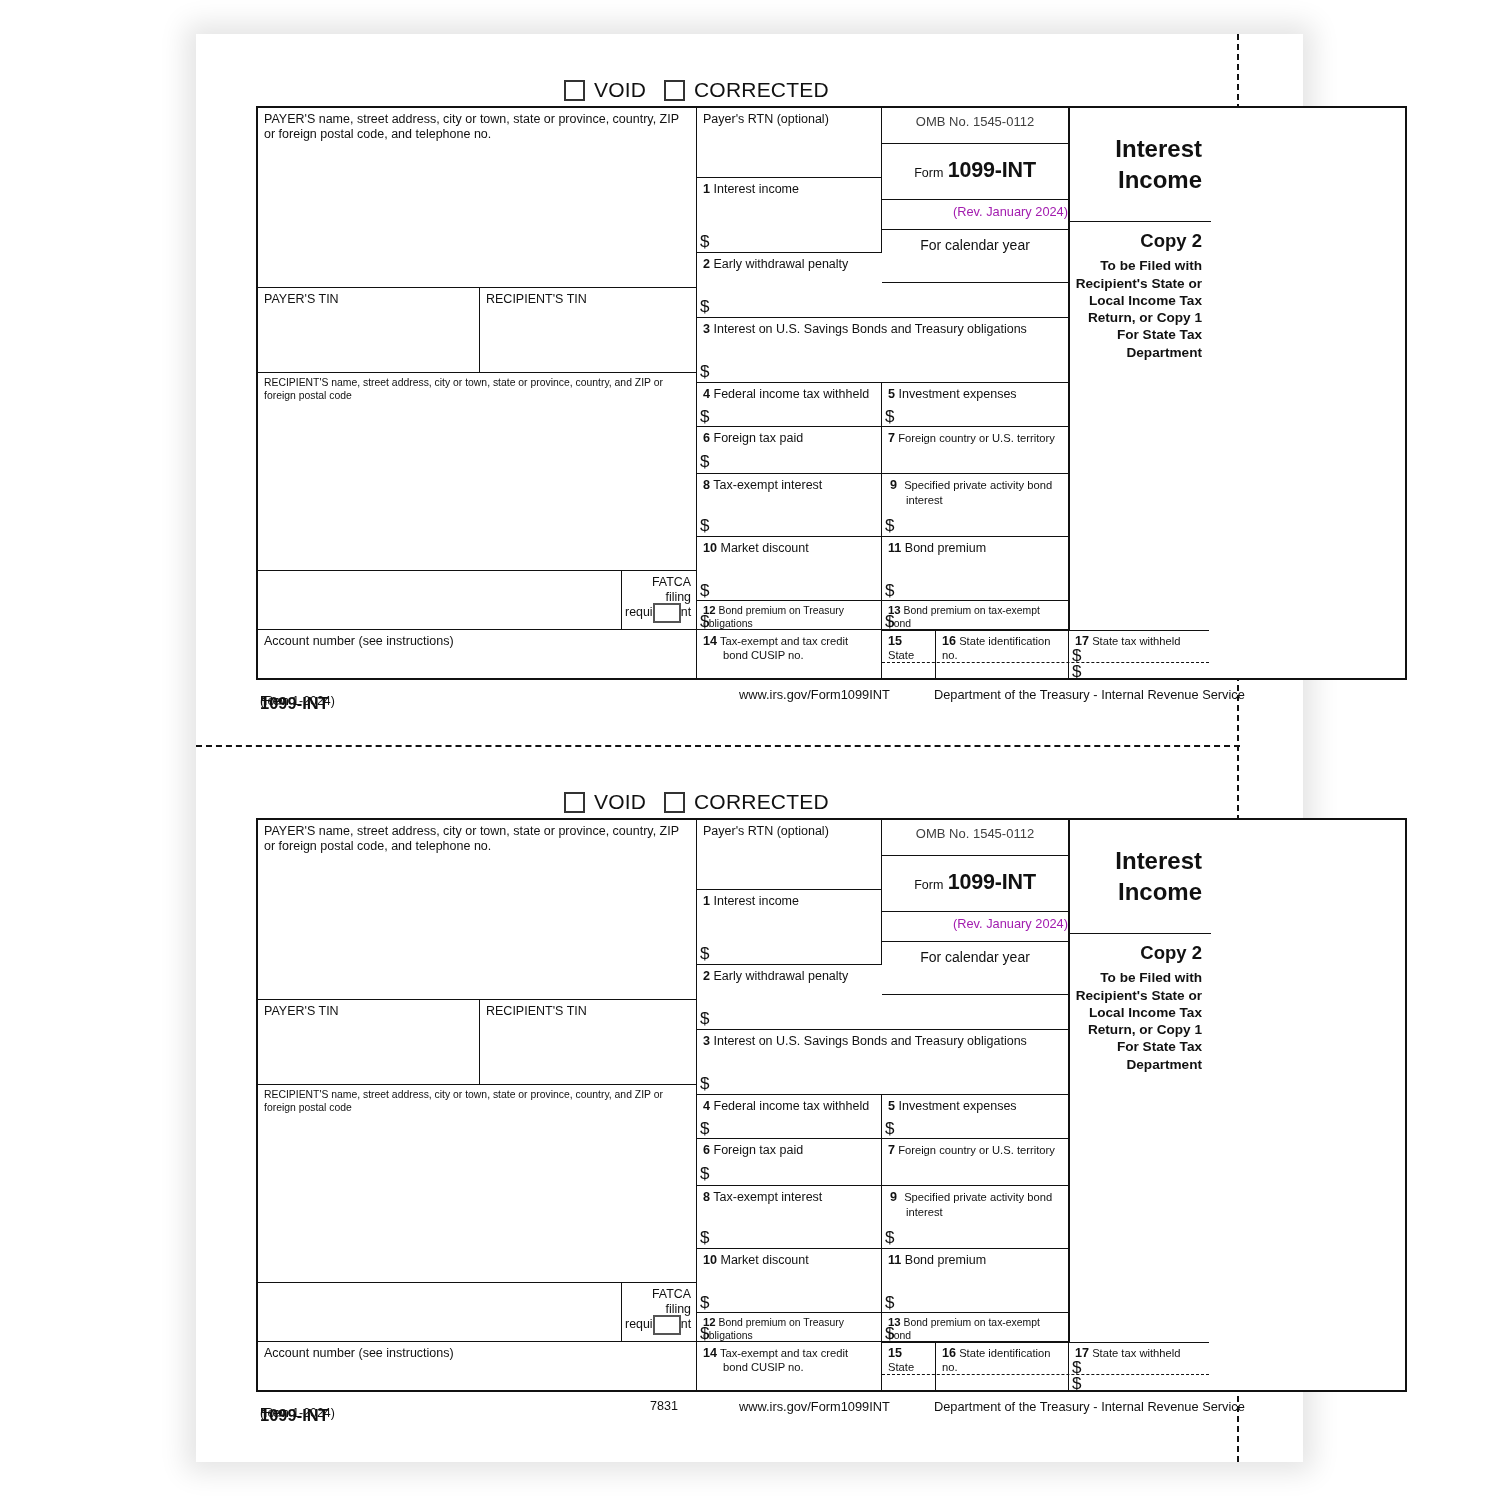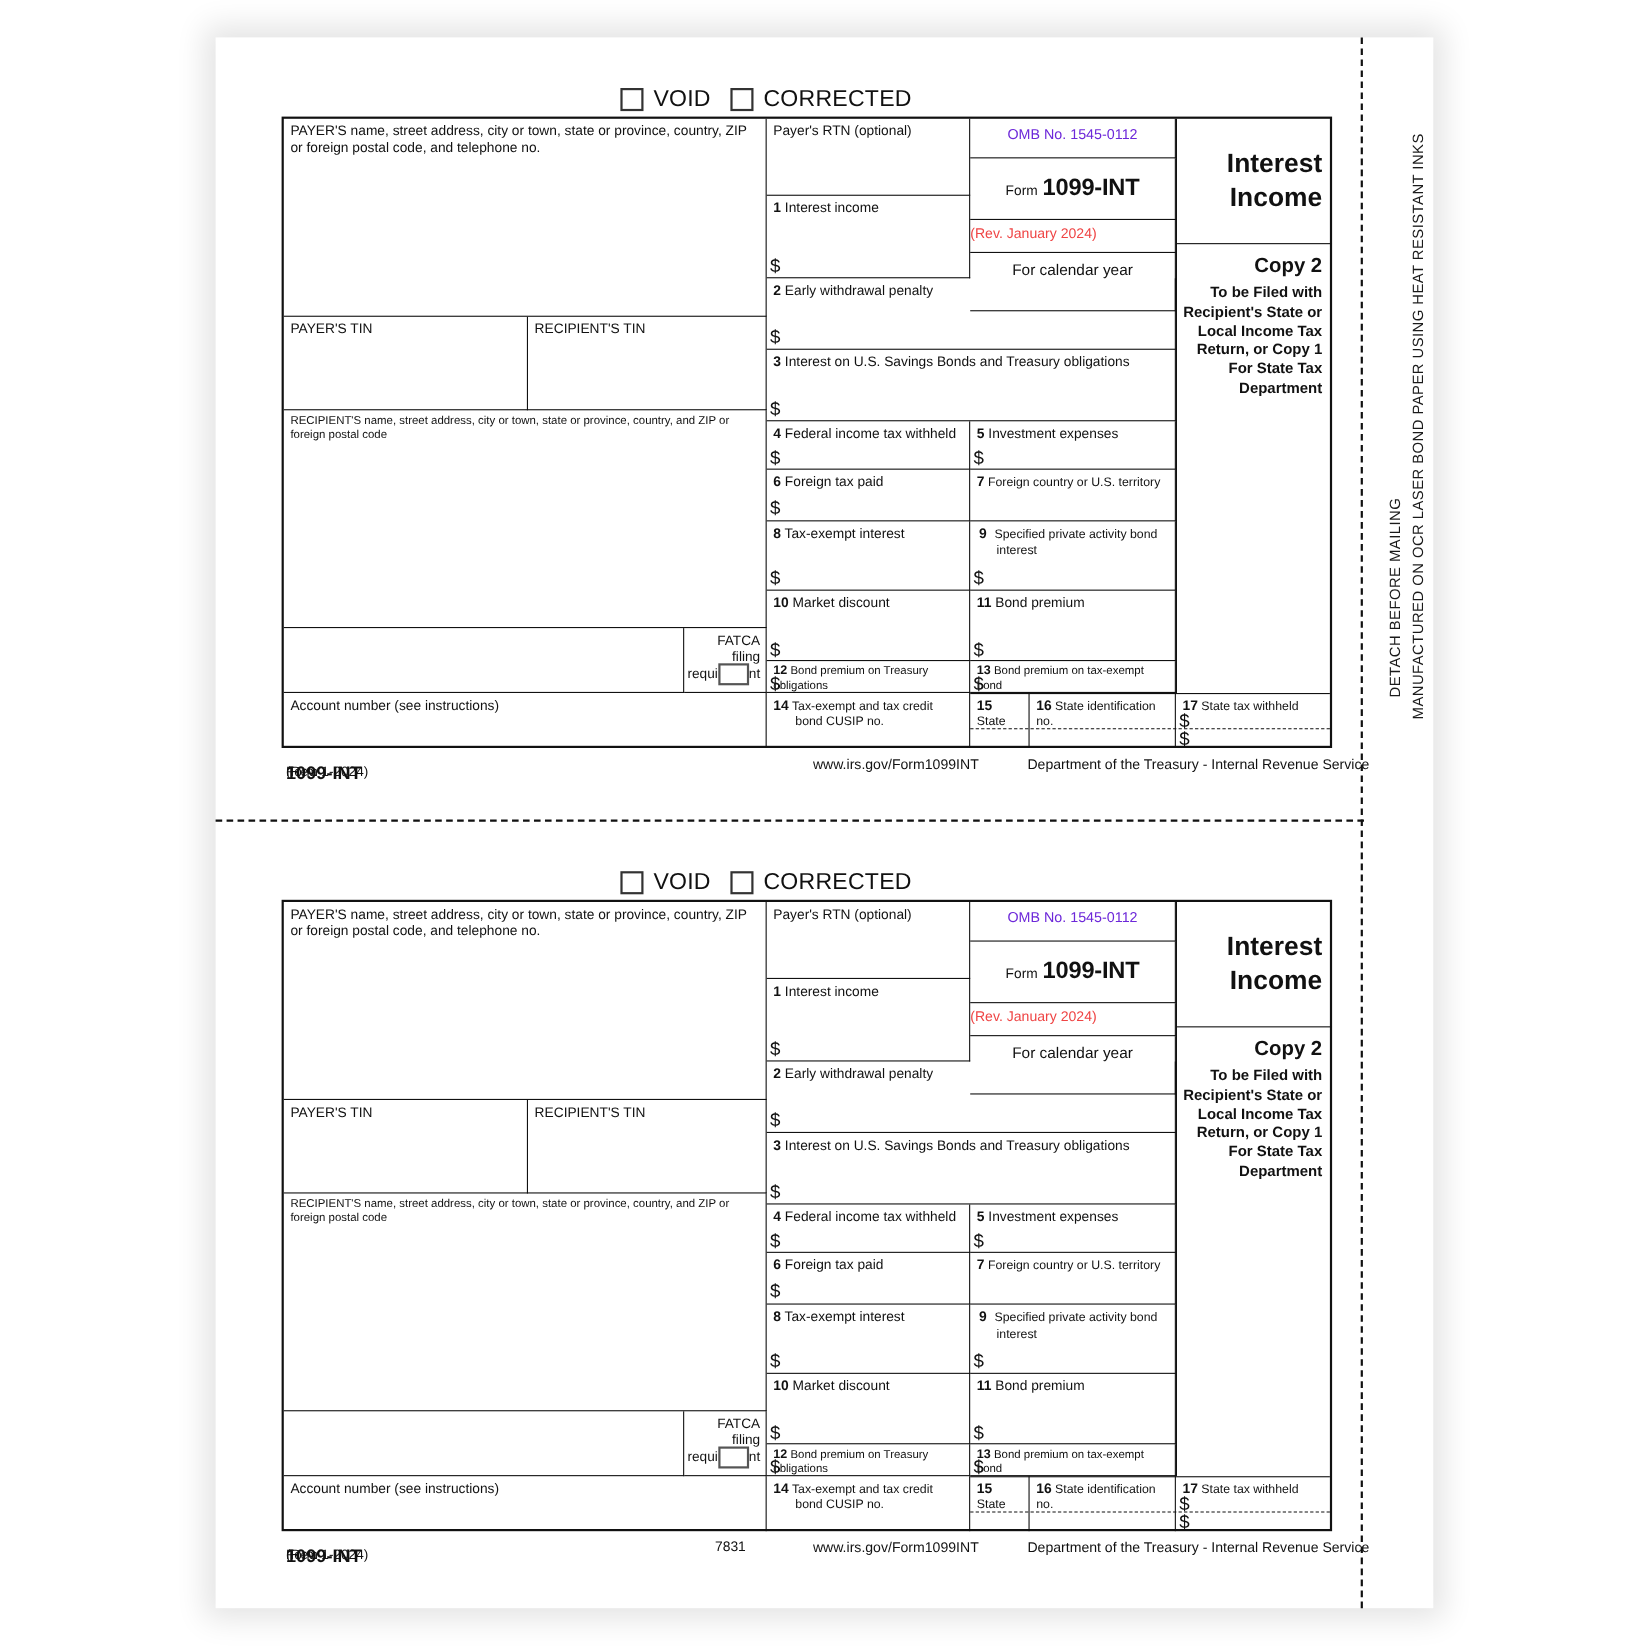--- a/index.html
+++ b/index.html
@@ -85,21 +85,21 @@
   }
   .chk-label {
     font-size: 21px;
     color: #111;
     letter-spacing: 0.2px;
   }
 
   
   .formbox {
     position: relative;
-    width: 955px;
+    width: 1151px;
     height: 574px;
     border: 2.2px solid #111;
     background: #fff;
   }
   .cell {
     position: absolute;
     overflow: hidden;
   }
   .bl { border-left: 1.6px solid #111; }
   .br { border-right: 1.6px solid #111; }
@@ -124,34 +124,34 @@
     font-size: 17px;
     font-weight: 400;
     color: #111;
     line-height: 1;
   }
 
   
   .omb-txt {
     text-align: center;
     font-size: 13px;
-    color: #6d28d9;
+    color: #404040;
     padding-top: 6px;
   }
   .form-title {
     text-align: center;
     padding-top: 14px;
     color: #111;
   }
   .form-title .pre { font-size: 12.5px; }
   .form-title .big { font-size: 21.5px; font-weight: bold; letter-spacing: -0.2px; }
   .rev-txt {
-    text-align: left;
+    text-align: right;
     font-size: 12.8px;
-    color: #ef4444;
+    color: #a21caf;
     padding-top: 9px;
   }
   .cal-txt {
     text-align: center;
     font-size: 14px;
     color: #111;
     padding-top: 7px;
   }
 
   

